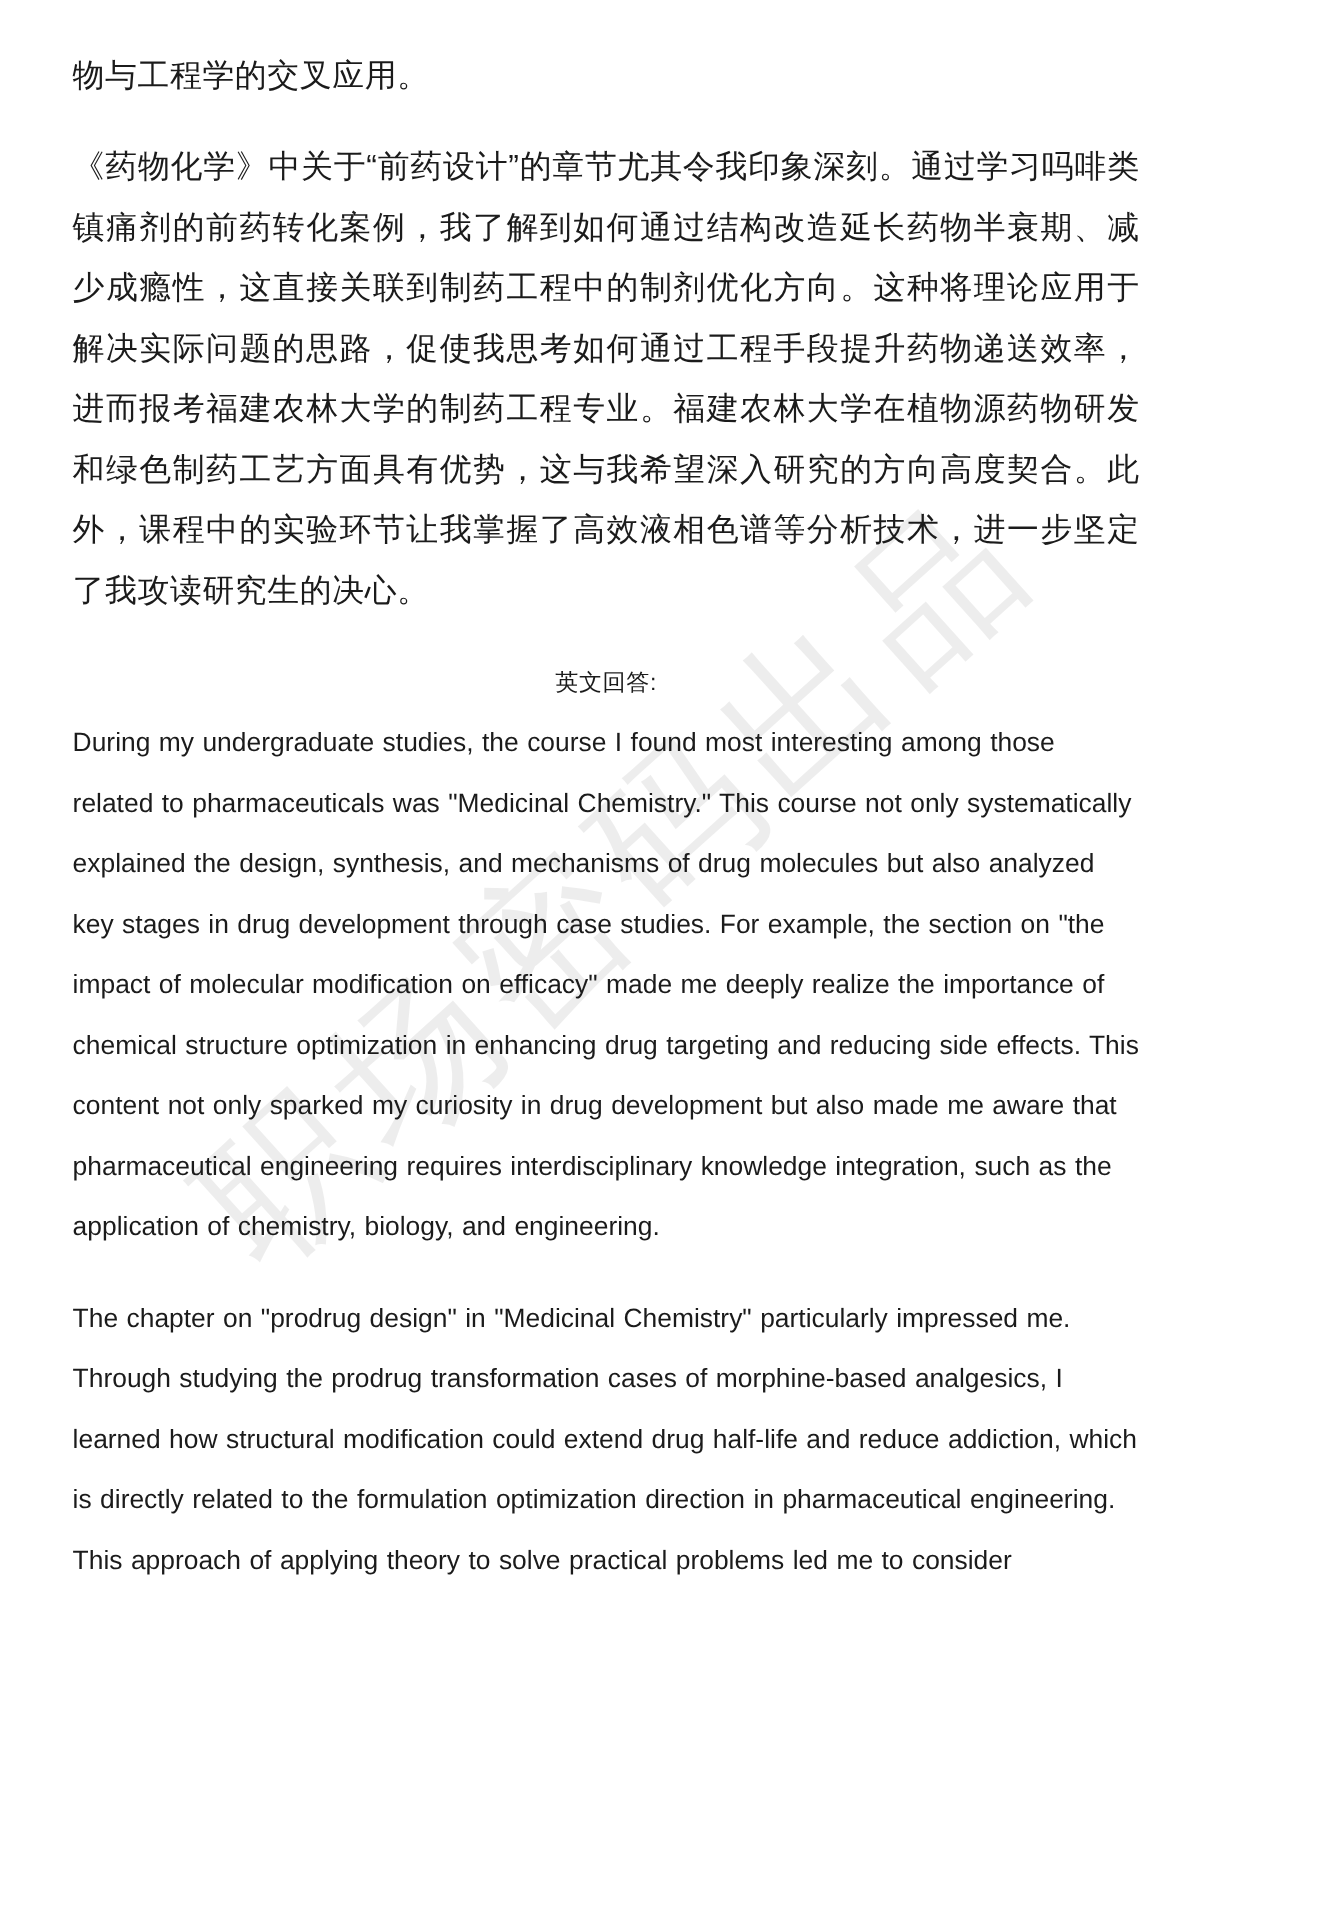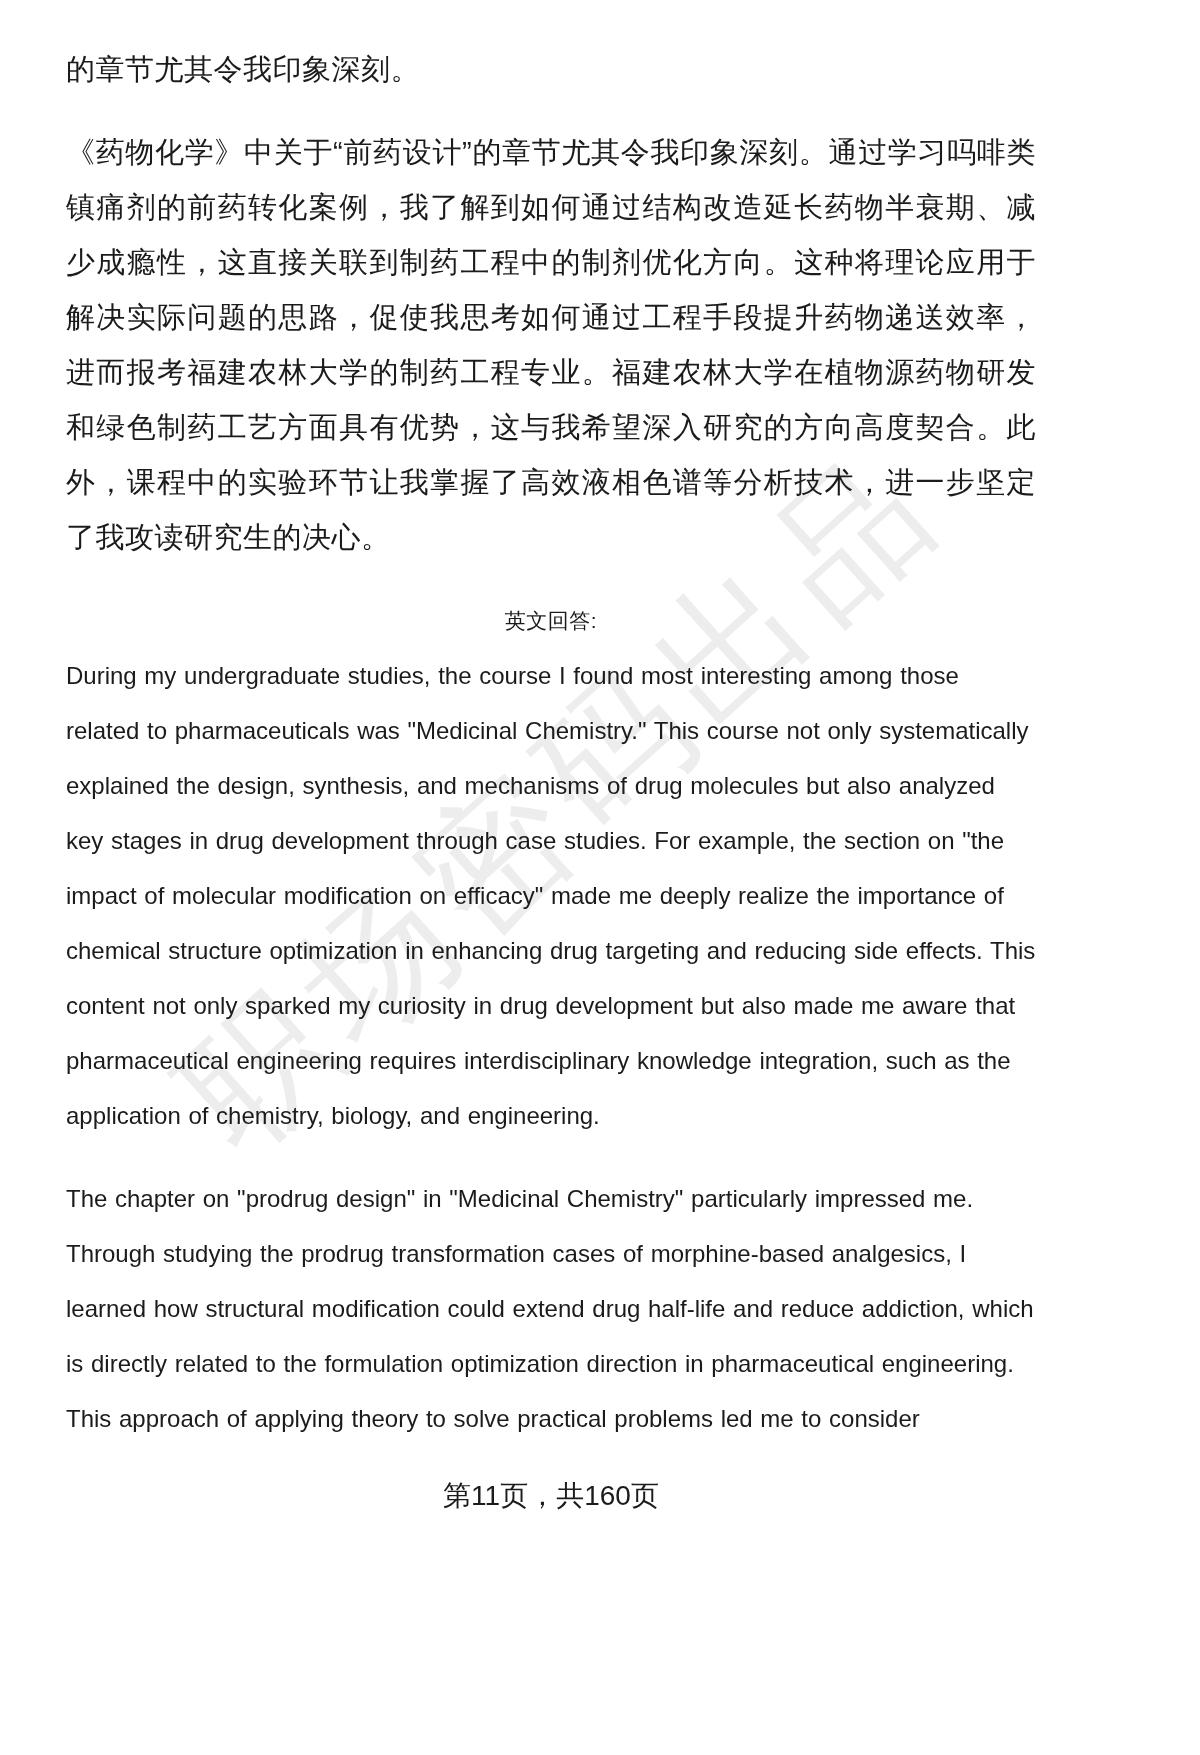--- a/index.html
+++ b/index.html
@@ -75,27 +75,26 @@
 </style>
 </head>
 <body>
 
 <div class="page">
 
   <div class="watermark">职场密码出品</div>
 
   <div class="content">
 
-    <p class="cn">的章节尤其令我印象深刻。</p>
+    <p class="cn">物与工程学的交叉应用。</p>
 
     <p class="cn">《药物化学》中关于“前药设计”的章节尤其令我印象深刻。通过学习吗啡类镇痛剂的前药转化案例，我了解到如何通过结构改造延长药物半衰期、减少成瘾性，这直接关联到制药工程中的制剂优化方向。这种将理论应用于解决实际问题的思路，促使我思考如何通过工程手段提升药物递送效率，进而报考福建农林大学的制药工程专业。福建农林大学在植物源药物研发和绿色制药工艺方面具有优势，这与我希望深入研究的方向高度契合。此外，课程中的实验环节让我掌握了高效液相色谱等分析技术，进一步坚定了我攻读研究生的决心。</p>
 
     <p class="cn cn-label">英文回答:</p>
 
     <p class="en">During my undergraduate studies, the course I found most interesting among those related to pharmaceuticals was "Medicinal Chemistry." This course not only systematically explained the design, synthesis, and mechanisms of drug molecules but also analyzed key stages in drug development through case studies. For example, the section on "the impact of molecular modification on efficacy" made me deeply realize the importance of chemical structure optimization in enhancing drug targeting and reducing side effects. This content not only sparked my curiosity in drug development but also made me aware that pharmaceutical engineering requires interdisciplinary knowledge integration, such as the application of chemistry, biology, and engineering.</p>
 
     <p class="en">The chapter on "prodrug design" in "Medicinal Chemistry" particularly impressed me. Through studying the prodrug transformation cases of morphine-based analgesics, I learned how structural modification could extend drug half-life and reduce addiction, which is directly related to the formulation optimization direction in pharmaceutical engineering. This approach of applying theory to solve practical problems led me to consider</p>
 
   </div>
 
-  <div class="footer">第11页，共160页</div>
 
 </div>
 
 </body></html>

